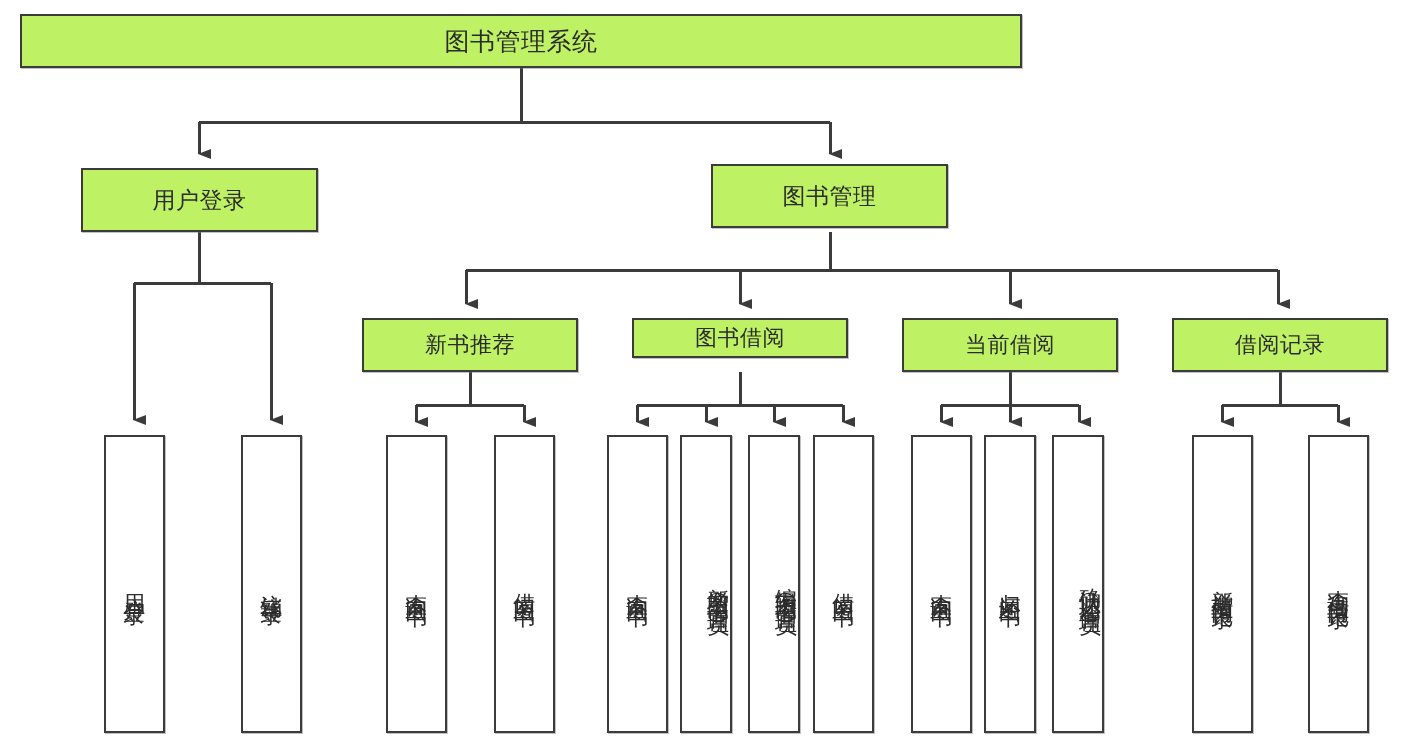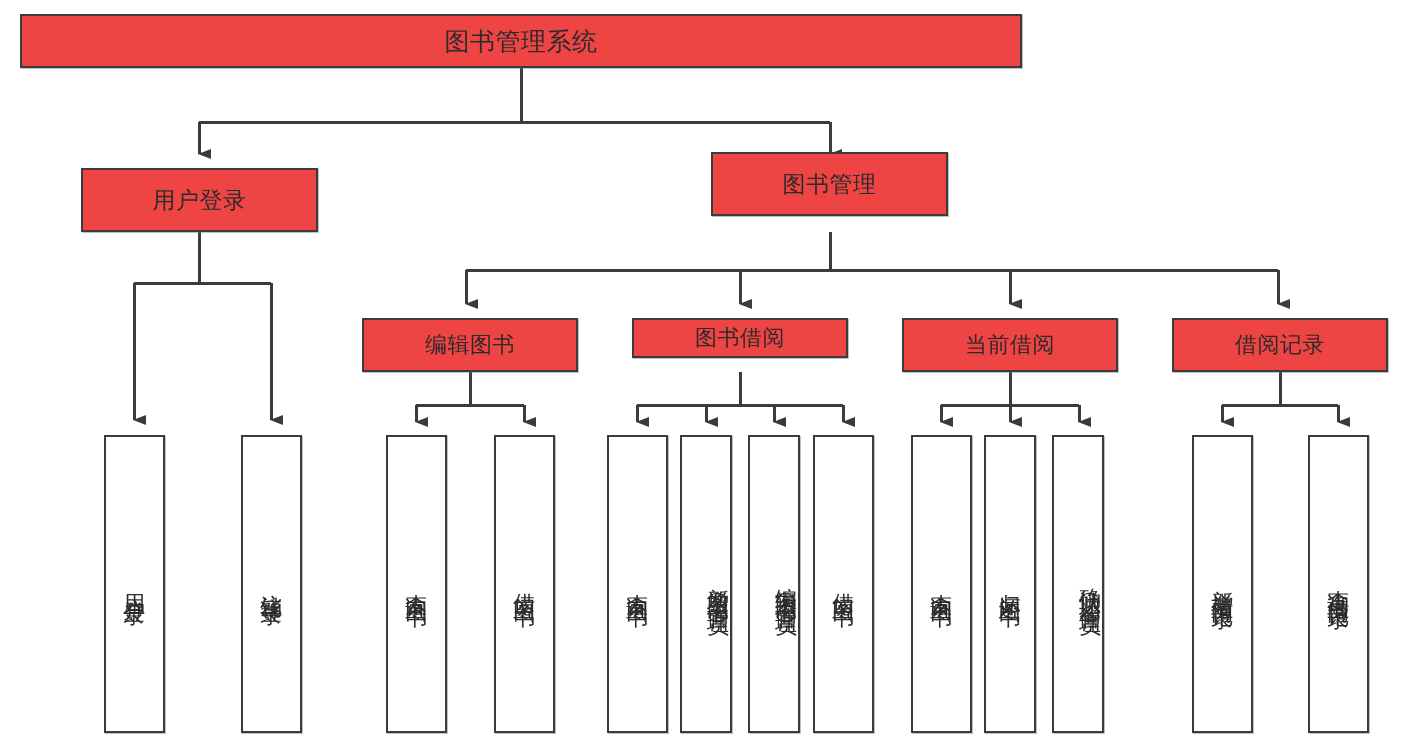--- a/index.html
+++ b/index.html
@@ -6,21 +6,21 @@
   body{
     width:1405px;height:747px;
     font-family:"Liberation Sans","DejaVu Sans",sans-serif;
     overflow:hidden;position:relative;
   }
   #stage{position:relative;width:1405px;height:747px;background:#ffffff;}
   svg#tree{position:absolute;left:0;top:0;width:1405px;height:747px;}
 
   .node-box{
     position:absolute;
-    background:#ef4444;
+    background:#bef264;
     border:2px solid #3b3b3b;
     box-sizing:border-box;
     box-shadow:1px 1px 0 rgba(120,120,120,.45);
   }
   .node-label{
     width:100%;height:100%;
     display:flex;align-items:center;justify-content:center;
     color:#2b2b2b;
     letter-spacing:.5px;
     white-space:nowrap;
@@ -120,26 +120,26 @@
   </svg>
 
   <div class="node-box lvl-root" style="left:20px;top:14px;width:1002px;height:54px;">
     <div class="node-label">图书管理系统</div>
   </div>
 
   <div class="node-box lvl-2" style="left:81px;top:168px;width:237px;height:64px;">
     <div class="node-label">用户登录</div>
   </div>
 
-  <div class="node-box lvl-2" style="left:711px;top:152px;width:237px;height:64px;">
+  <div class="node-box lvl-2" style="left:711px;top:164px;width:237px;height:64px;">
     <div class="node-label">图书管理</div>
   </div>
 
   <div class="node-box lvl-3" style="left:362px;top:318px;width:216px;height:54px;">
-    <div class="node-label">编辑图书</div>
+    <div class="node-label">新书推荐</div>
   </div>
 
   <div class="node-box lvl-3" style="left:632px;top:318px;width:216px;height:40px;">
     <div class="node-label">图书借阅</div>
   </div>
 
   <div class="node-box lvl-3" style="left:1172px;top:318px;width:216px;height:54px;">
     <div class="node-label">借阅记录</div>
   </div>
 

